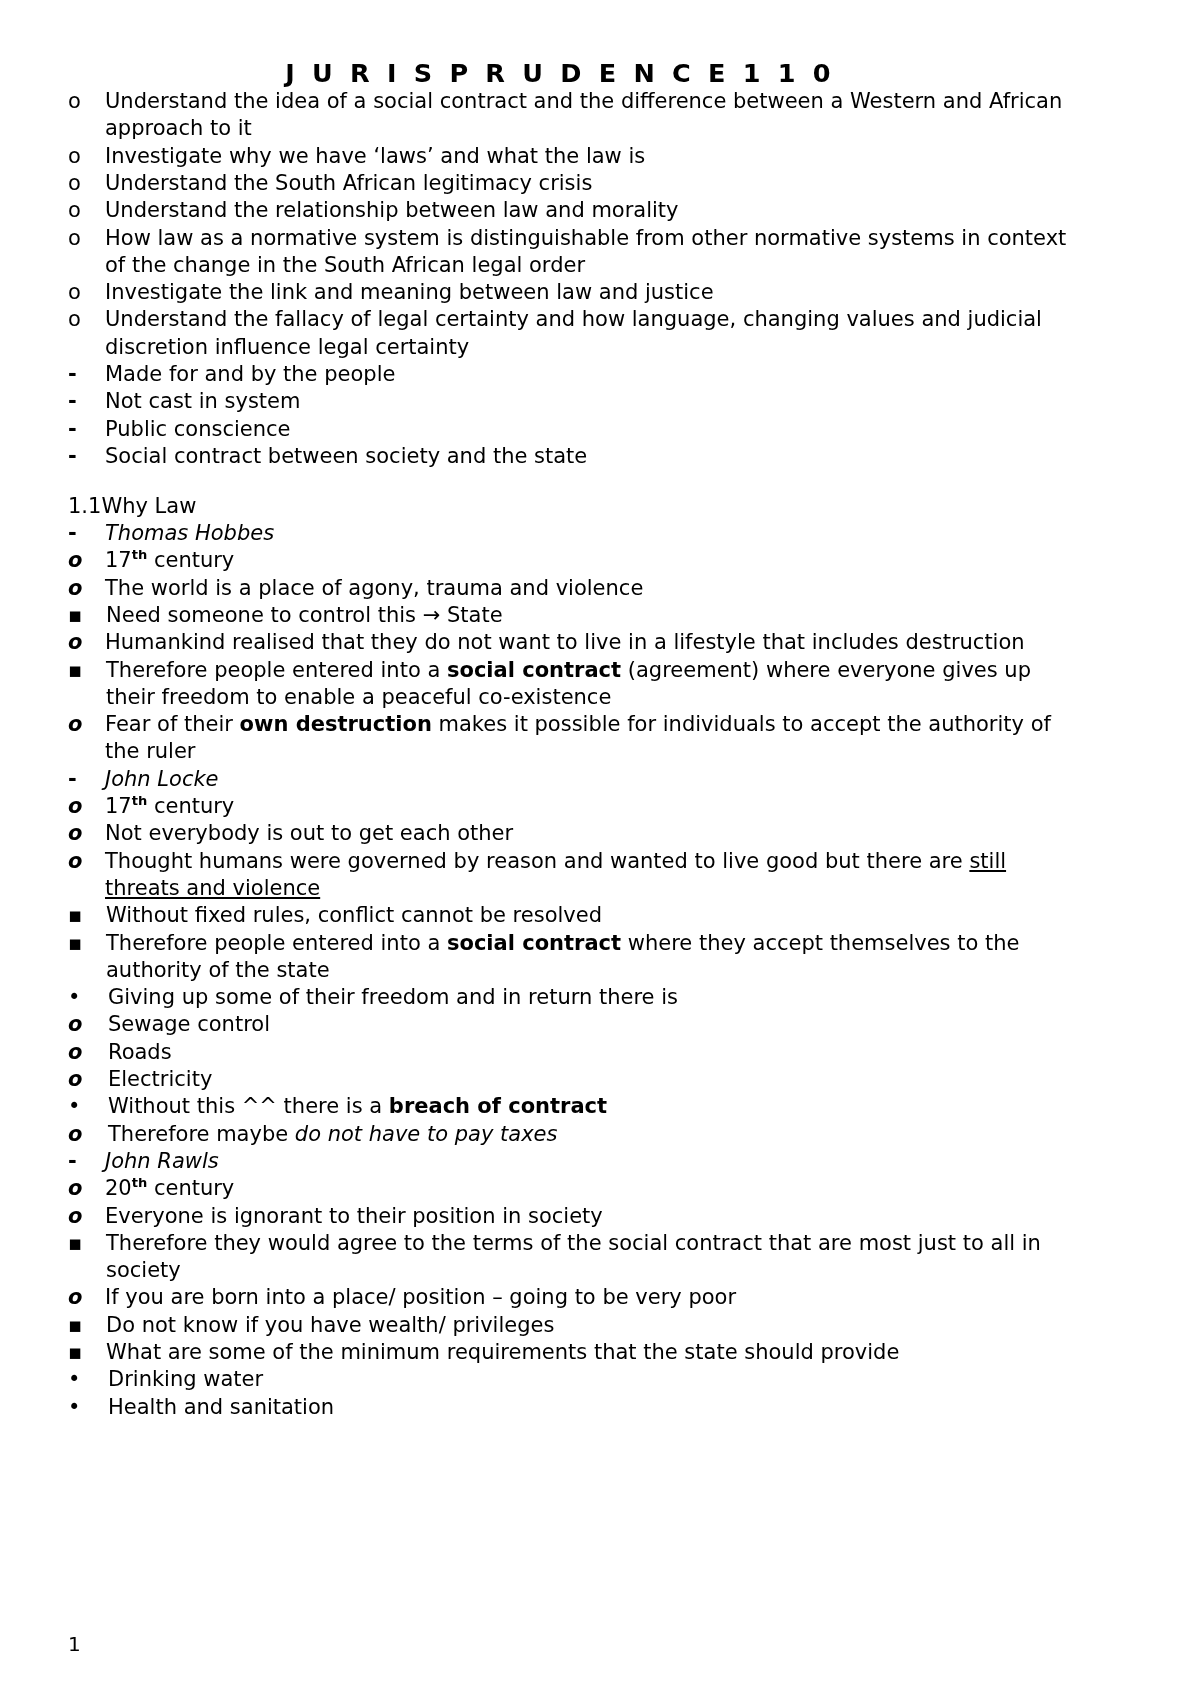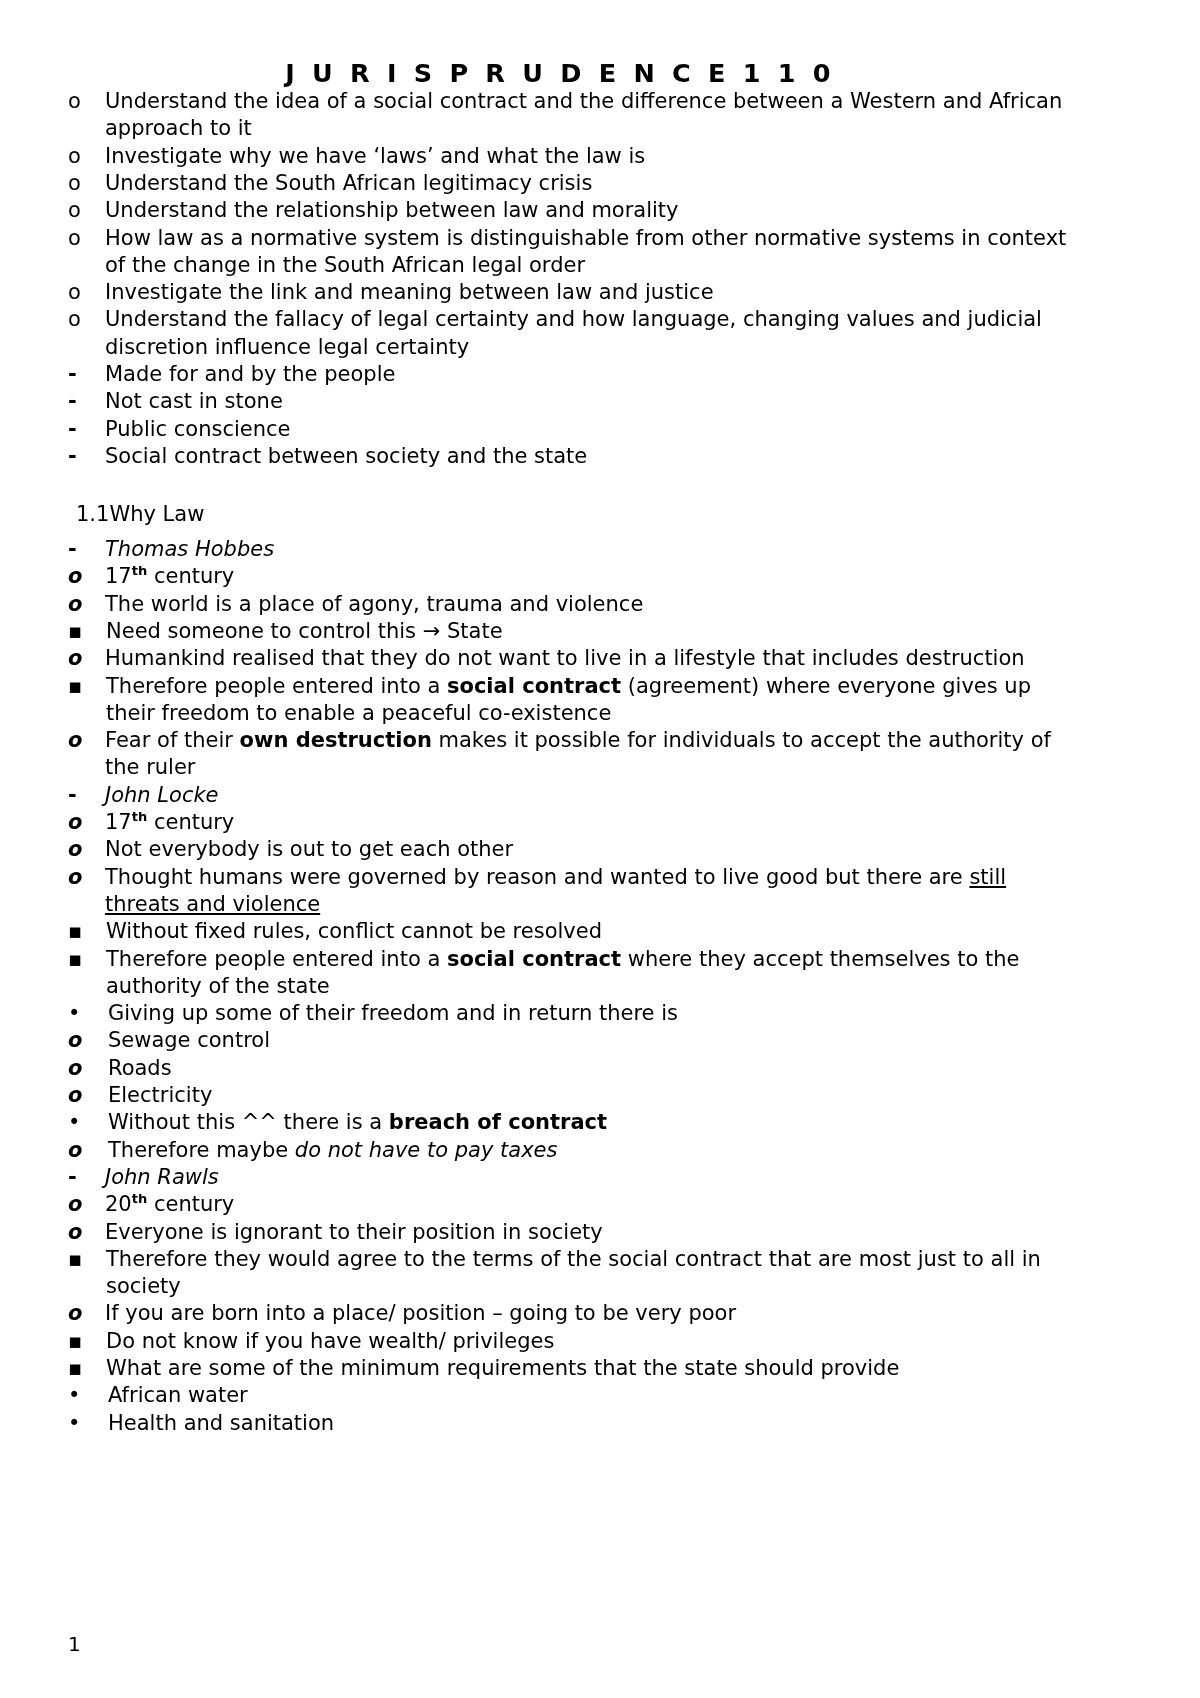--- a/index.html
+++ b/index.html
@@ -45,21 +45,21 @@
     line-height: 1.28;
   }
   .plain-head {
     font-size: 21px;
     font-weight: bold;
     margin: 0;
     line-height: 1.28;
   }
   .para {
     font-size: 21px;
-    margin: 8px;
+    margin: 0;
     line-height: 1.28;
   }
   .spacer {
     height: 23px;
   }
   ul.lvl {
     list-style: none;
     margin: 0;
     padding: 0;
   }
@@ -172,21 +172,21 @@
   </ul>
 
 
   <ul class="lvl">
     <li class="item d1">
         <span class="bullet dash">-</span>
         <span class="txt">Made for and by the people</span>
       </li>
     <li class="item d1">
         <span class="bullet dash">-</span>
-        <span class="txt">Not cast in stone</span>
+        <span class="txt">Not cast in system</span>
       </li>
     <li class="item d1">
         <span class="bullet dash">-</span>
         <span class="txt">Public conscience</span>
       </li>
     <li class="item d1">
         <span class="bullet dash">-</span>
         <span class="txt">Social contract between society and the state</span>
       </li>
   </ul>
@@ -307,21 +307,21 @@
     <li class="item d3">
       <span class="bullet sq">▪</span>
       <span class="txt">Do not know if you have wealth/ privileges</span>
     </li>
     <li class="item d3">
       <span class="bullet sq">▪</span>
       <span class="txt">What are some of the minimum requirements that the state should provide</span>
     </li>
     <li class="item d4">
       <span class="bullet dot">•</span>
-      <span class="txt">African water</span>
+      <span class="txt">Drinking water</span>
     </li>
     <li class="item d4">
       <span class="bullet dot">•</span>
       <span class="txt">Health and sanitation</span>
     </li>
   </ul>
 
   <div class="page-no">1</div>
 
 </div>

